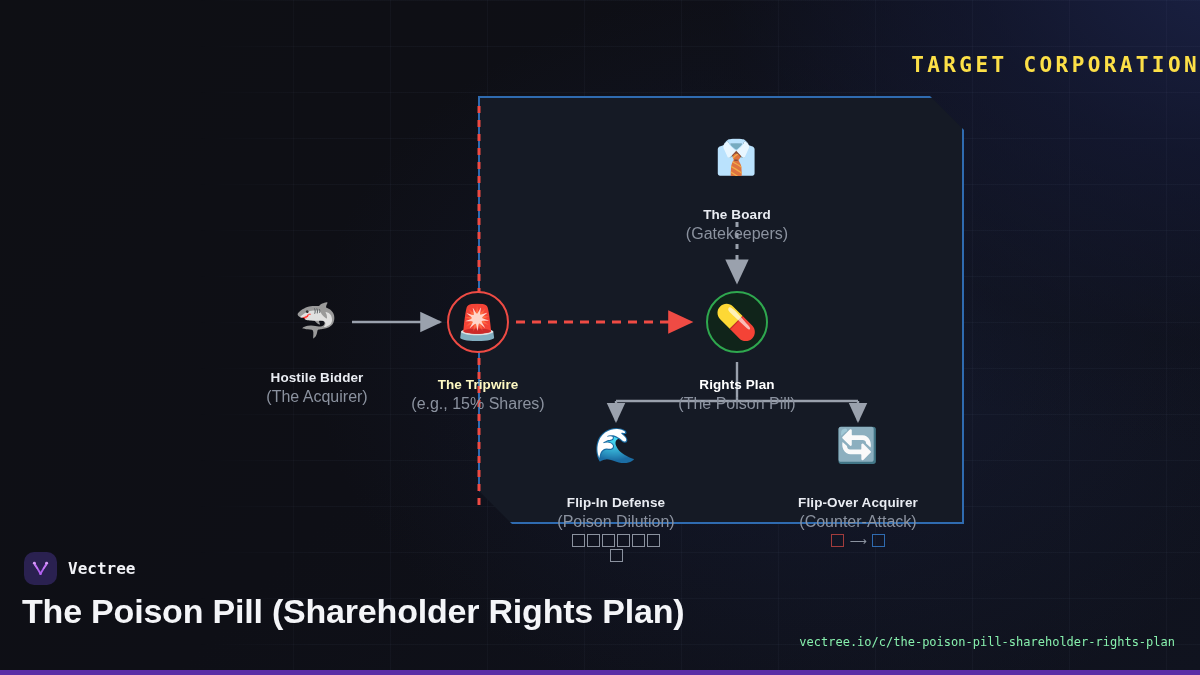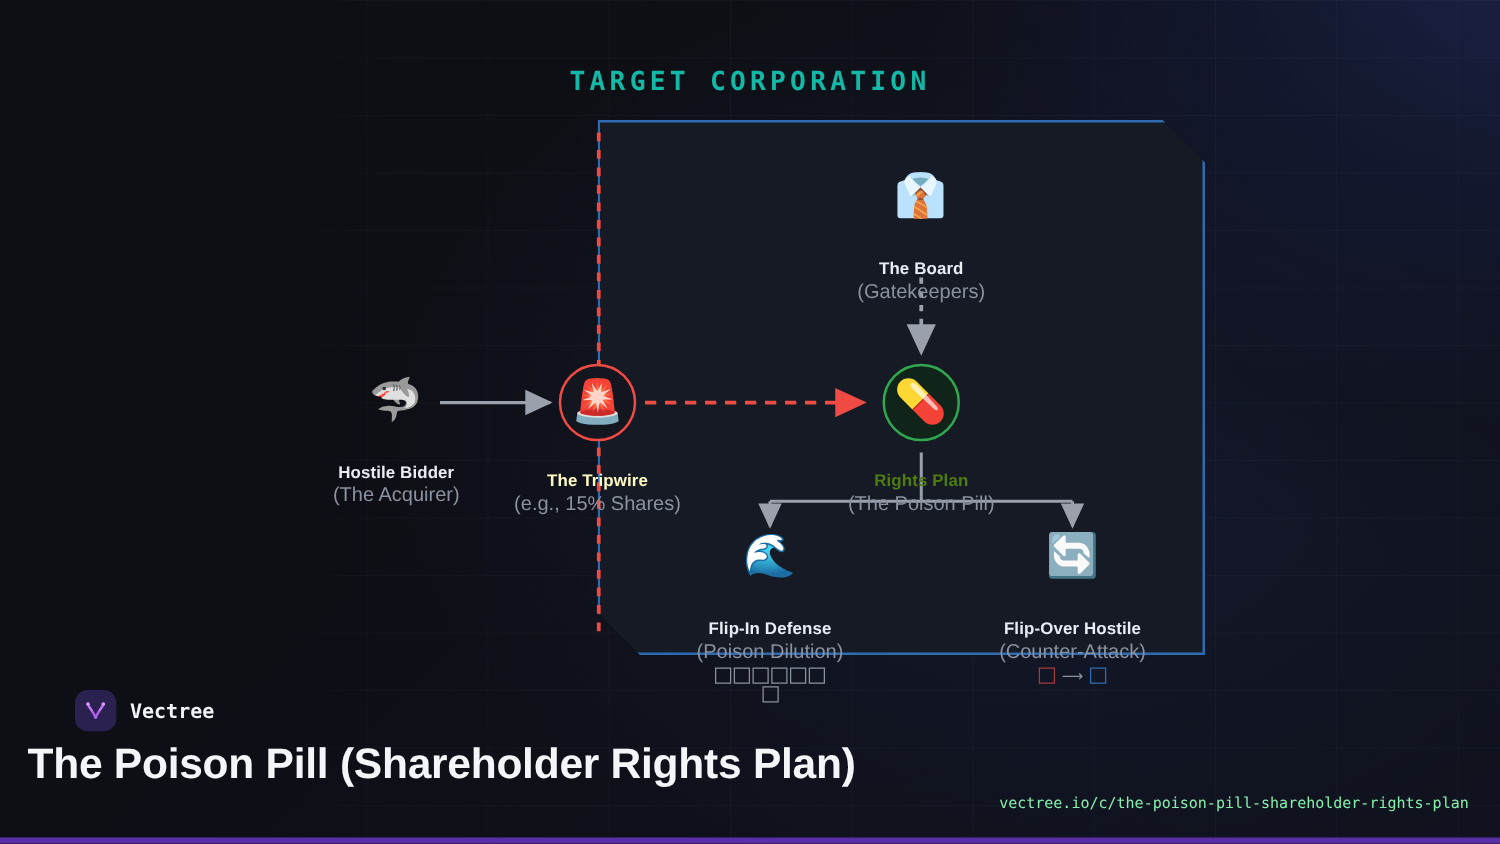--- a/index.html
+++ b/index.html
@@ -27,26 +27,26 @@
     background-size:97px 46px;
     -webkit-mask-image:linear-gradient(90deg, rgba(0,0,0,0) 0%, #000 12%, #000 100%);
             mask-image:linear-gradient(90deg, rgba(0,0,0,0) 0%, #000 12%, #000 100%);
   }
 
   
   #stage { position:absolute; inset:0; }
 
   #diagram-title {
     position:absolute; left:0; right:0; top:53px;
-    text-align:center;
+    text-align:right;
     font-family:"DejaVu Sans Mono","Liberation Mono",monospace;
     font-weight:700;
     font-size:21px;
     letter-spacing:3.4px;
-    color:#14b8a6;
+    color:#fde047;
   }
 
   #corp-boundary {
     position:absolute;
     left:478px; top:96px; width:486px; height:428px;
     background:#151a25;
     border:2px solid #2f6bb0;
     -webkit-clip-path:polygon(0 0, calc(100% - 34px) 0, 100% 34px, 100% 100%, 34px 100%, 0 calc(100% - 34px));
             clip-path:polygon(0 0, calc(100% - 34px) 0, 100% 34px, 100% 100%, 34px 100%, 0 calc(100% - 34px));
   }
@@ -74,21 +74,21 @@
   .node-ico.ring-red { border-color:#ef4b44; background:#13161f; }
   .node-ico.ring-green { border-color:#2fa84f; background:#10241a; }
   .node-label {
     margin-top:24px;
     font-size:13.5px;
     font-weight:700;
     color:#e9ecf2;
     letter-spacing:0.1px;
   }
   .node-label.red   { color:#fef9c3; }
-  .node-label.green { color:#4d7c0f; }
+  .node-label.green { color:#ffffff; }
   .node-sub {
     margin-top:3px;
     font-size:16px;
     color:#8b929f;
   }
   .glyph-row {
     margin-top:3px;
     display:flex; flex-wrap:wrap; gap:2px;
     justify-content:center;
     align-items:center;
@@ -103,21 +103,21 @@
   .tofu.blue { border-color:#2f6bb0; }
   .mini-arrow {
     display:inline-block;
     font-family:"DejaVu Sans", sans-serif;
     font-size:12px; color:#8b929f; line-height:1;
     margin:0 3px;
   }
 
   
   #footer { position:absolute; left:0; right:0; bottom:0; height:135px; }
-  #brand { position:absolute; left:24px; top:12px; display:flex; align-items:center; gap:11px;margin-left:36px; }
+  #brand { position:absolute; left:24px; top:12px; display:flex; align-items:center; gap:11px; }
   #brand-logo {
     width:33px; height:33px; border-radius:10px;
     background:#2a2150;
     display:flex; align-items:center; justify-content:center;
   }
   #brand-name {
     font-family:"DejaVu Sans Mono","Liberation Mono",monospace;
     font-size:16px; font-weight:700; color:#f2f3f7;
   }
   #page-title {
@@ -212,21 +212,21 @@
       <span class="tofu"></span>
       <span class="tofu"></span>
       <span class="tofu"></span>
       <span class="tofu"></span>
       <span class="tofu"></span>
     </div>
   </div>
 
   <div class="node" style="left:858px; top:419px;">
     <div class="node-ico">🔄</div>
-    <div class="node-label">Flip-Over Hostile</div>
+    <div class="node-label">Flip-Over Acquirer</div>
     <div class="node-sub">(Counter-Attack)</div>
     <div class="glyph-row">
       <span class="tofu red"></span>
       <span class="mini-arrow">⟶</span>
       <span class="tofu blue"></span>
     </div>
   </div>
 
 </div>
 

